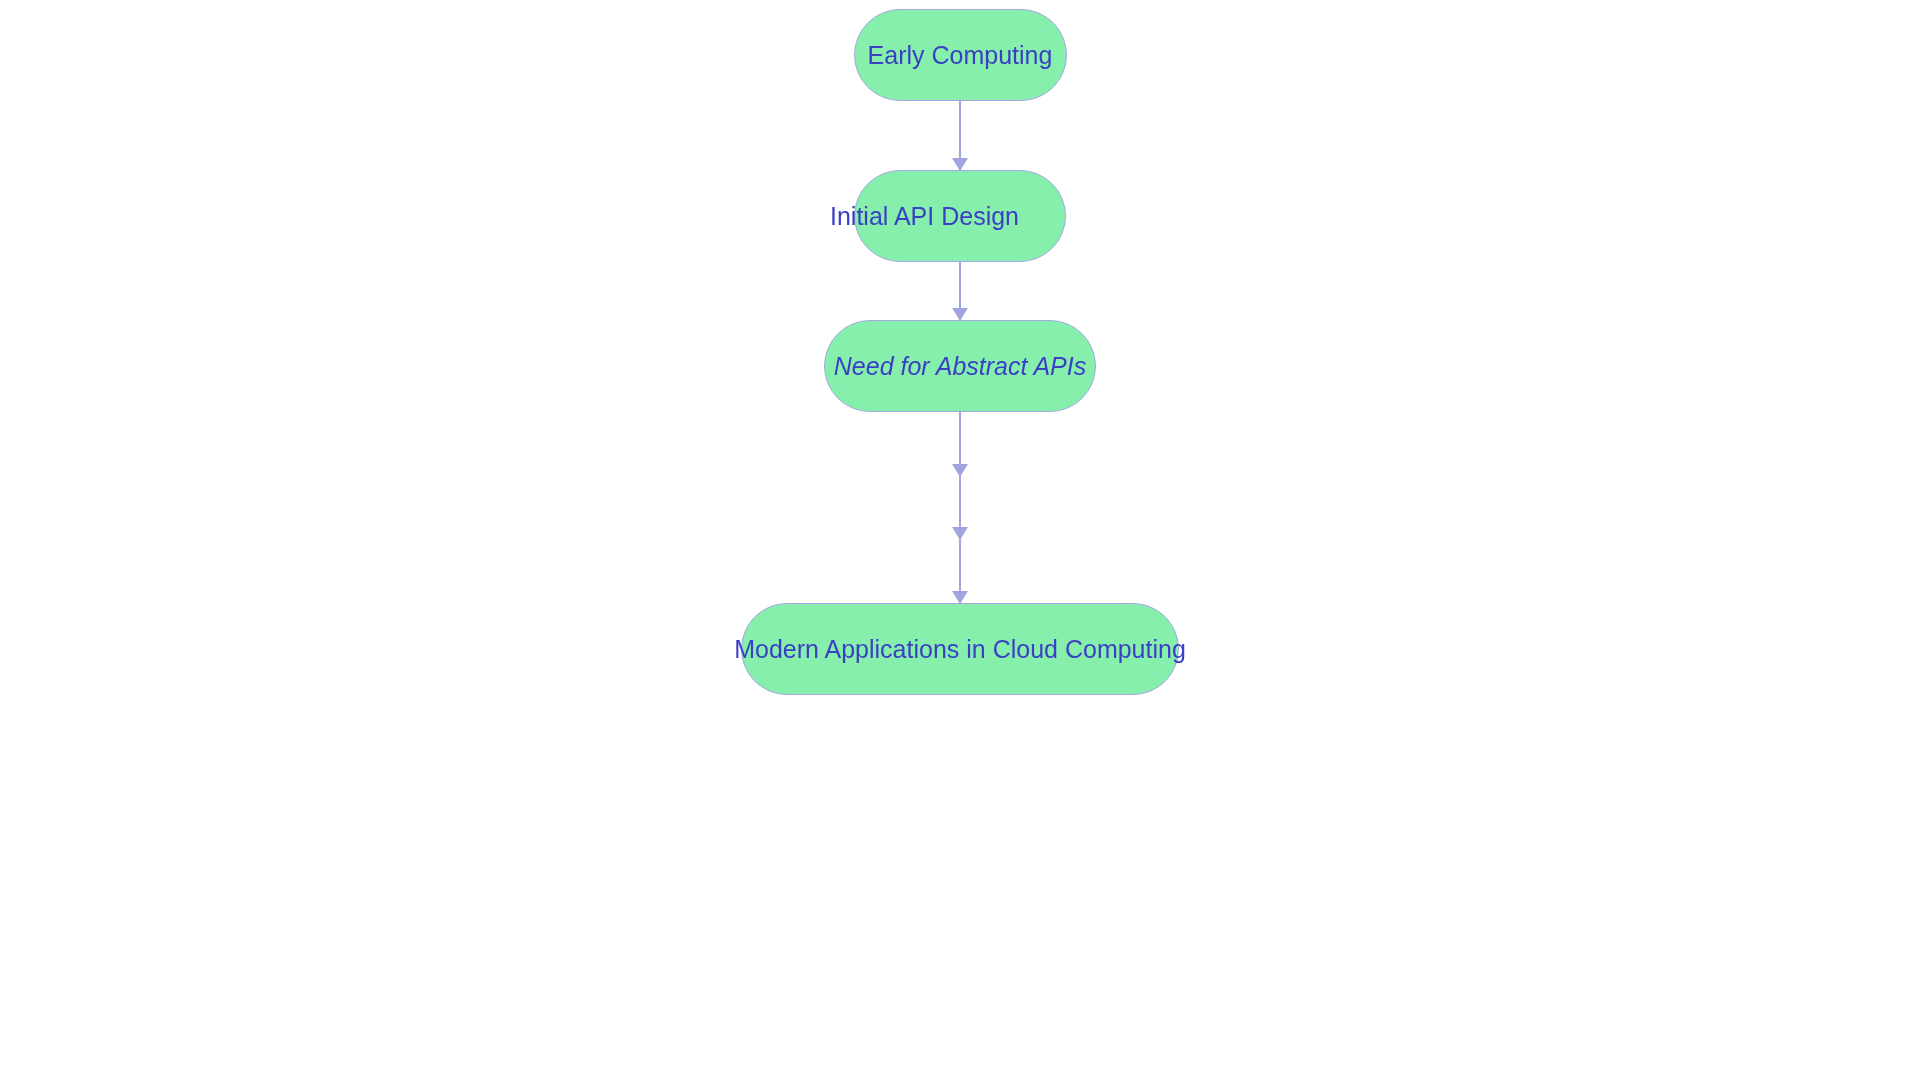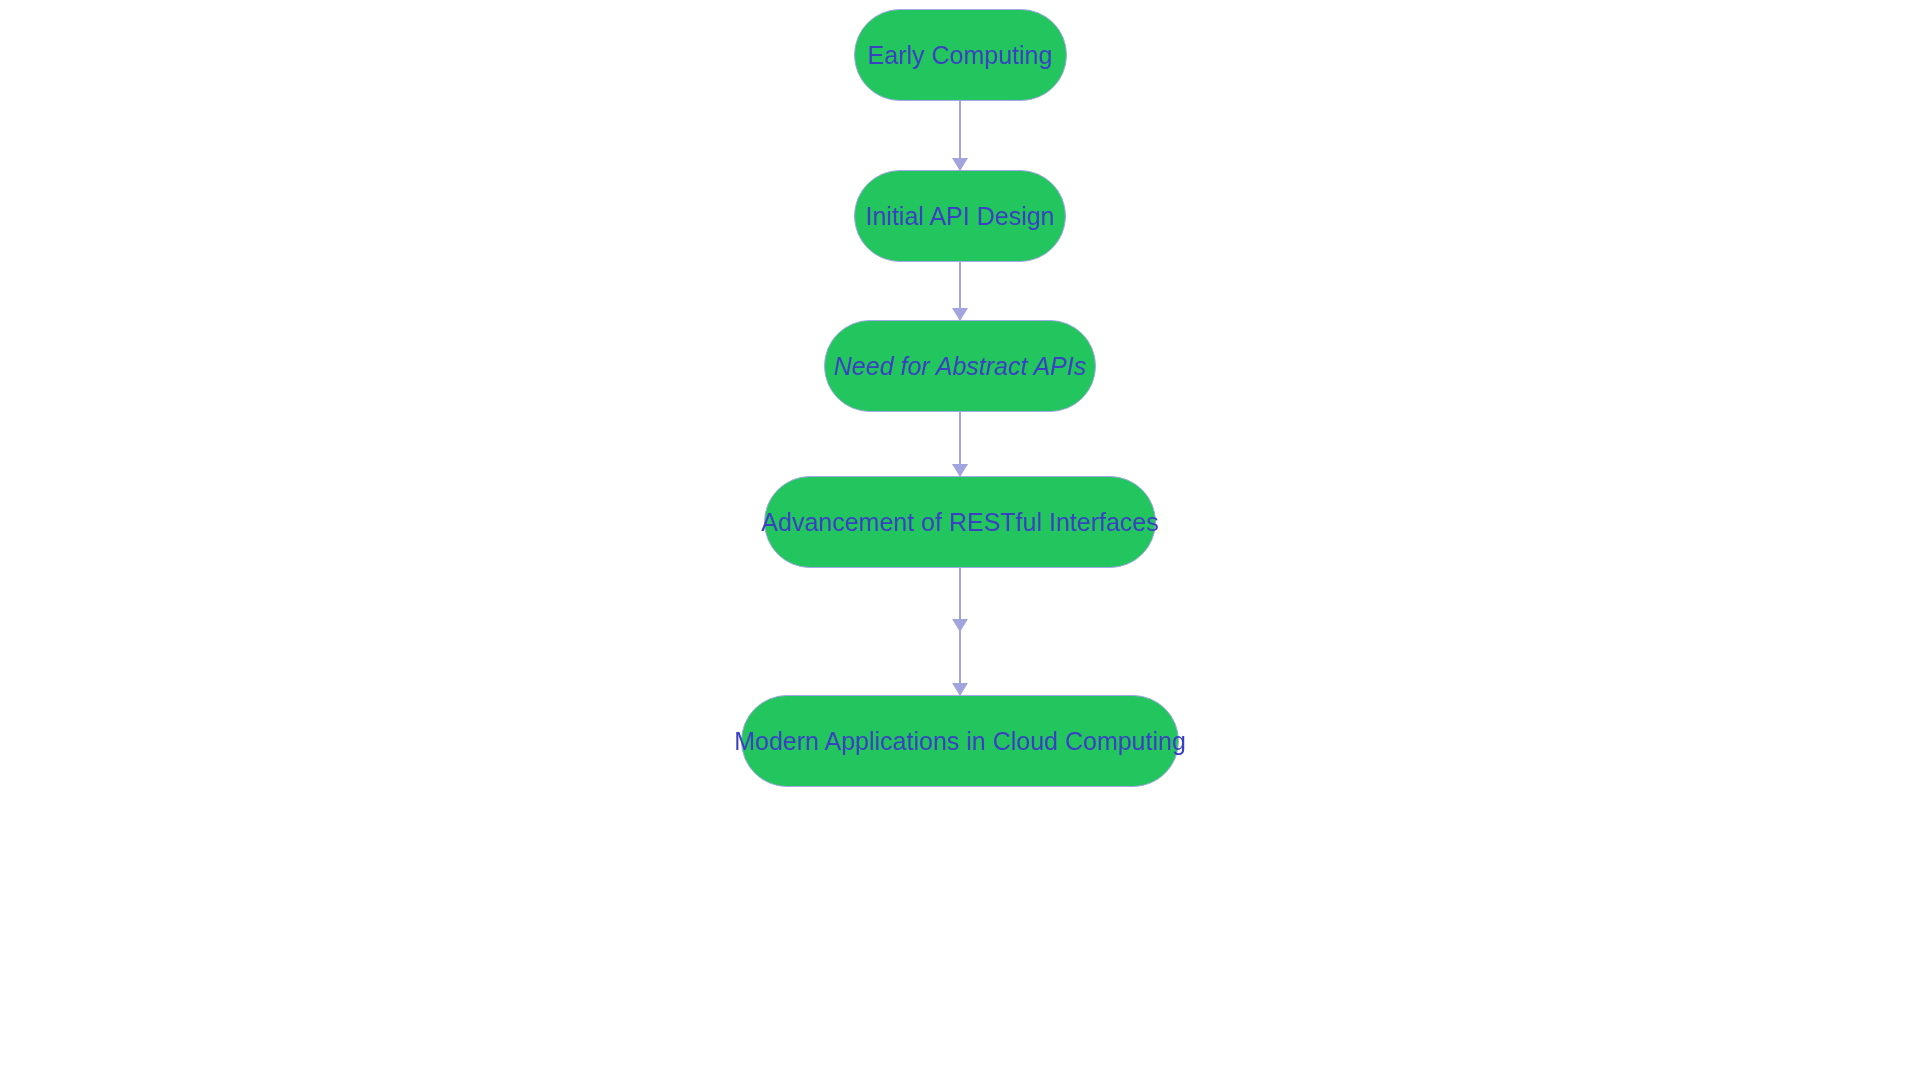--- a/index.html
+++ b/index.html
@@ -26,21 +26,21 @@
     height: 1083px;
     display: flex;
     flex-direction: column;
     align-items: center;
   }
   .node {
     box-sizing: border-box;
     display: flex;
     align-items: center;
     justify-content: center;
-    background: #22c55e;
+    background: #86efac;
     border: 1px solid #a5a8e8;
     border-radius: 999px;
     color: #3b3fc4;
     font-size: 25px;
     line-height: 1;
     white-space: nowrap;
     padding: 0 46px;
     height: 92px;
   }
   .node-label {
@@ -77,41 +77,38 @@
 
     <div class="node" style="width:213px;margin-top:9px;">
       <span class="node-label">Early Computing</span>
     </div>
 
     <div class="connector" style="height:69px;">
       <div class="line"></div>
       <div class="arrow"></div>
     </div>
 
-    <div class="node" style="width:212px;">
+    <div class="node" style="width:212px;justify-content:flex-end;">
       <span class="node-label">Initial API Design</span>
     </div>
 
     <div class="connector" style="height:58px;">
       <div class="line"></div>
       <div class="arrow"></div>
     </div>
 
     <div class="node" style="width:272px;font-style:italic;">
       <span class="node-label">Need for Abstract APIs</span>
     </div>
 
     <div class="connector" style="height:64px;">
       <div class="line"></div>
       <div class="arrow"></div>
     </div>
 
-    <div class="node" style="width:392px;">
-      <span class="node-label">Advancement of RESTful Interfaces</span>
-    </div>
 
     <div class="connector" style="height:63px;">
       <div class="line"></div>
       <div class="arrow"></div>
     </div>
 
 
     <div class="connector" style="height:64px;">
       <div class="line"></div>
       <div class="arrow"></div>

